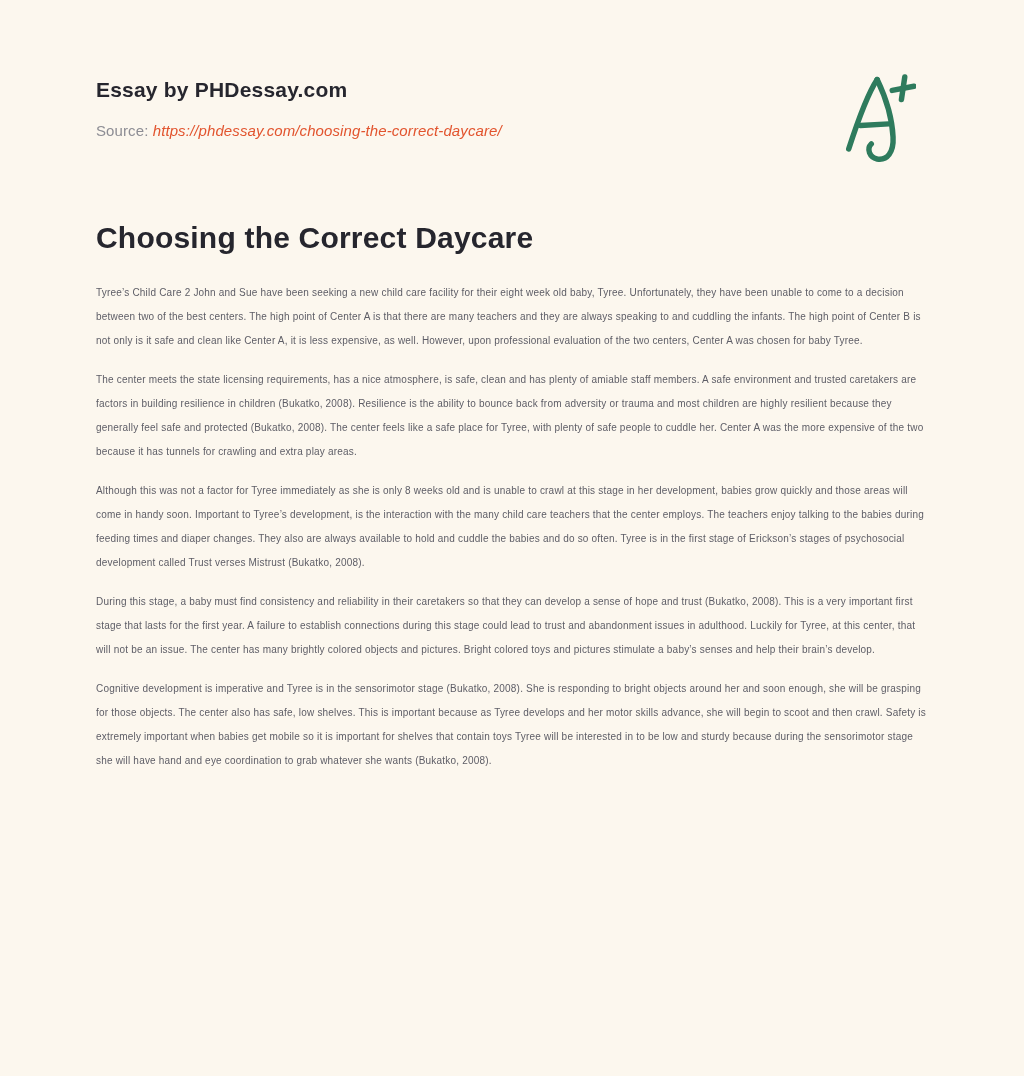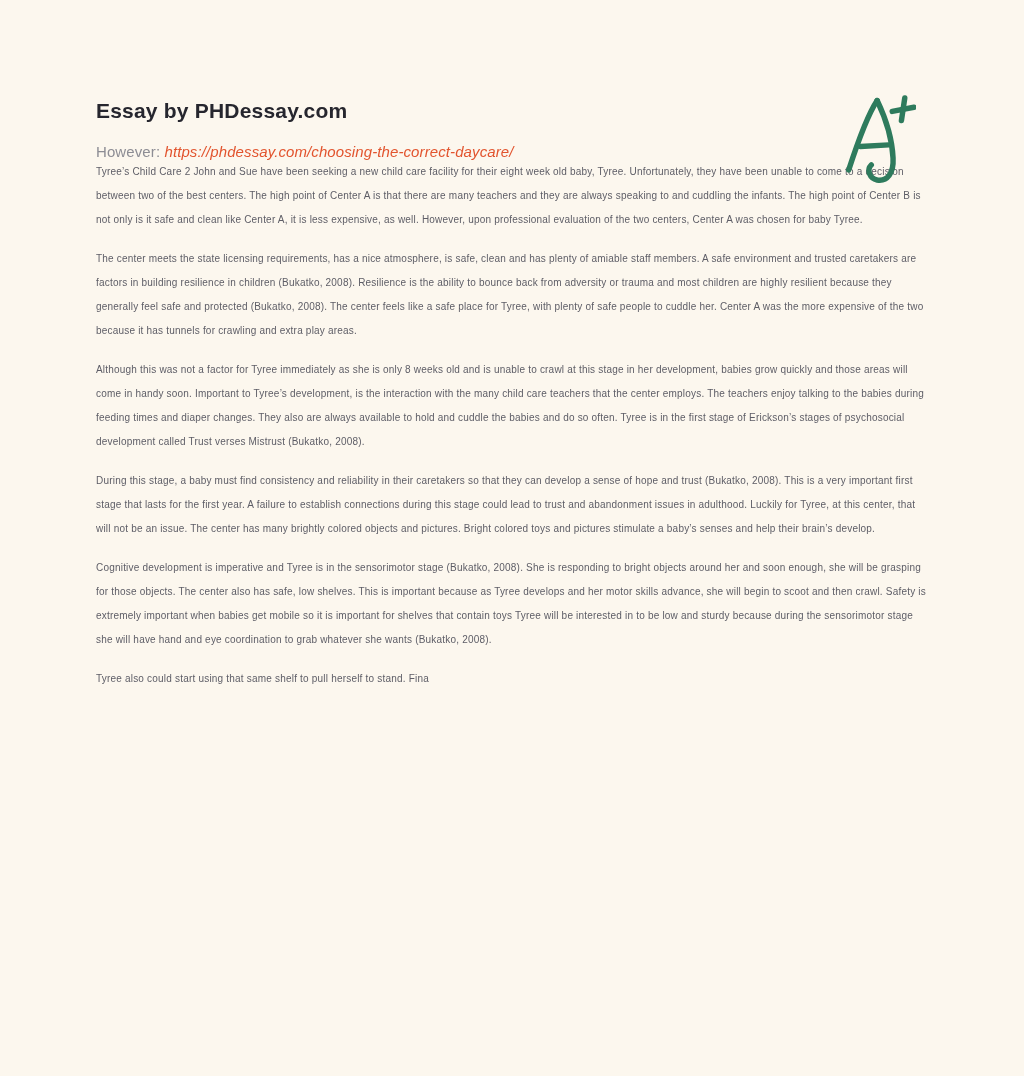--- a/index.html
+++ b/index.html
@@ -17,21 +17,20 @@
   .page {
     position: relative;
     box-sizing: border-box;
     width: 1024px;
     height: 1076px;
     padding: 0 92px 0 96px;
   }
   .header {
     position: relative;
     padding-top: 78px;
-    margin-top: 21px;
   }
   .byline {
     margin: 0;
     font-size: 21px;
     font-weight: 600;
     letter-spacing: 0.2px;
     color: #26262e;
   }
   .source-line {
     margin: 20px 0 0 0;
@@ -72,21 +71,21 @@
   }
 </style>
 </head>
 <body>
 
 <div class="page">
 
   <header class="header">
     <h2 class="byline">Essay by PHDessay.com</h2>
     <p class="source-line">
-      <span>However:</span>
+      <span>Source:</span>
       <a class="source-url" href="#">https://phdessay.com/choosing-the-correct-daycare/</a>
     </p>
 
     <div class="logo">
       <svg viewBox="0 0 90 110" xmlns="http://www.w3.org/2000/svg" aria-hidden="true">
         <g fill="none" stroke="#2e7b5d" stroke-width="6.5" stroke-linecap="round" stroke-linejoin="round">
 
           <path d="M10,92 C22,55 34,24 44,9"></path>
 
           <path d="M44,9 C54,30 62,55 63,78 C64,96 56,106 44,104 C35,102 31,92 37,86"></path>
@@ -94,22 +93,22 @@
           <path d="M24,64 L58,62"></path>
 
           <path d="M62,22 L88,17"></path>
           <path d="M77,6 L73,33"></path>
         </g>
       </svg>
     </div>
   </header>
 
   <main>
+    <h1 class="title">Choosing the Correct Daycare</h1>
 
     <p class="para">Tyree’s Child Care 2 John and Sue have been seeking a new child care facility for their eight week old baby, Tyree. Unfortunately, they have been unable to come to a decision between two of the best centers. The high point of Center A is that there are many teachers and they are always speaking to and cuddling the infants. The high point of Center B is not only is it safe and clean like Center A, it is less expensive, as well. However, upon professional evaluation of the two centers, Center A was chosen for baby Tyree.</p>
     <p class="para">The center meets the state licensing requirements, has a nice atmosphere, is safe, clean and has plenty of amiable staff members. A safe environment and trusted caretakers are factors in building resilience in children (Bukatko, 2008). Resilience is the ability to bounce back from adversity or trauma and most children are highly resilient because they generally feel safe and protected (Bukatko, 2008). The center feels like a safe place for Tyree, with plenty of safe people to cuddle her. Center A was the more expensive of the two because it has tunnels for crawling and extra play areas.</p>
     <p class="para">Although this was not a factor for Tyree immediately as she is only 8 weeks old and is unable to crawl at this stage in her development, babies grow quickly and those areas will come in handy soon. Important to Tyree’s development, is the interaction with the many child care teachers that the center employs. The teachers enjoy talking to the babies during feeding times and diaper changes. They also are always available to hold and cuddle the babies and do so often. Tyree is in the first stage of Erickson’s stages of psychosocial development called Trust verses Mistrust (Bukatko, 2008).</p>
     <p class="para">During this stage, a baby must find consistency and reliability in their caretakers so that they can develop a sense of hope and trust (Bukatko, 2008). This is a very important first stage that lasts for the first year. A failure to establish connections during this stage could lead to trust and abandonment issues in adulthood. Luckily for Tyree, at this center, that will not be an issue. The center has many brightly colored objects and pictures. Bright colored toys and pictures stimulate a baby’s senses and help their brain’s develop.</p>
     <p class="para">Cognitive development is imperative and Tyree is in the sensorimotor stage (Bukatko, 2008). She is responding to bright objects around her and soon enough, she will be grasping for those objects. The center also has safe, low shelves. This is important because as Tyree develops and her motor skills advance, she will begin to scoot and then crawl. Safety is extremely important when babies get mobile so it is important for shelves that contain toys Tyree will be interested in to be low and sturdy because during the sensorimotor stage she will have hand and eye coordination to grab whatever she wants (Bukatko, 2008).</p>
-    <p class="para">Tyree also could start using that same shelf to pull herself to stand. Fina</p>
   </main>
 
 </div>
 
 </body></html>

